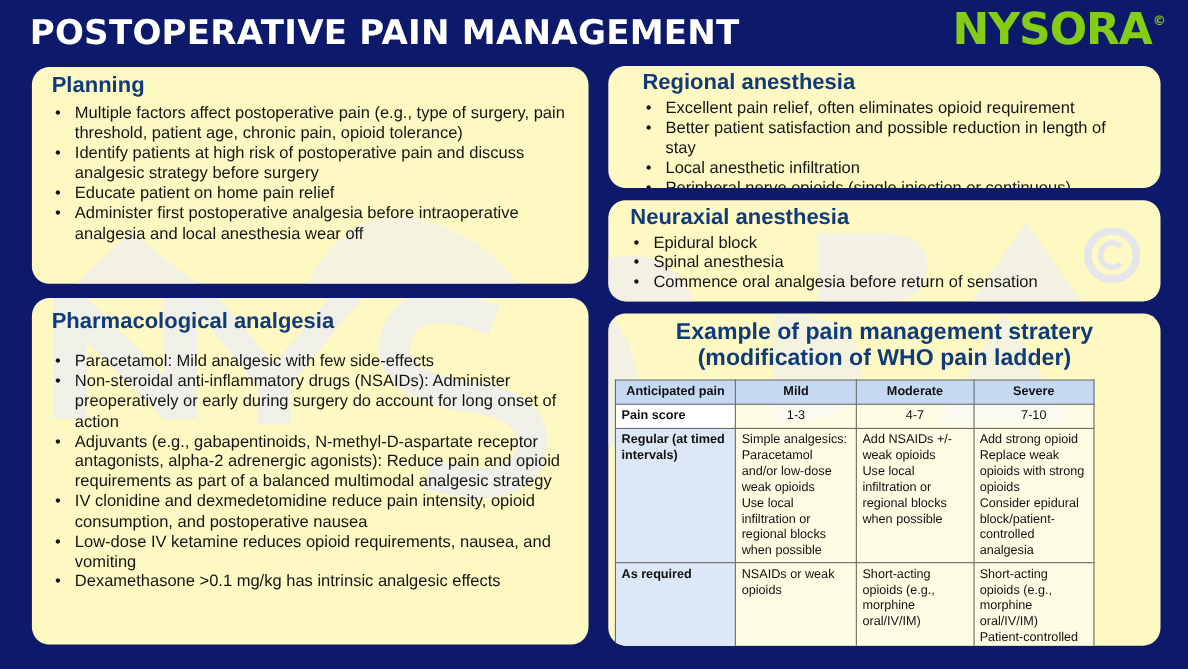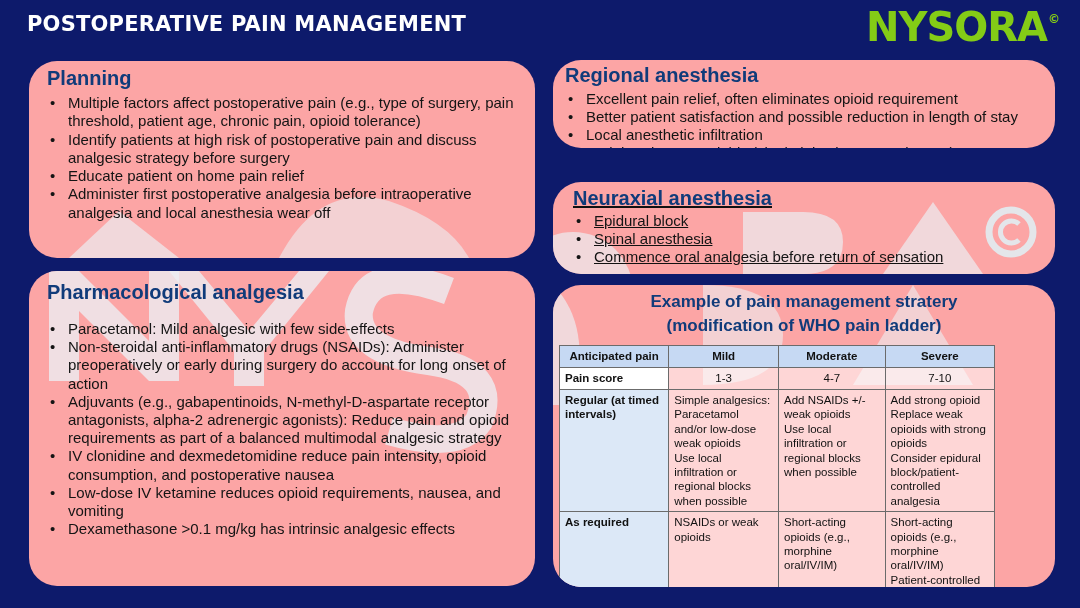--- a/index.html
+++ b/index.html
@@ -5,32 +5,32 @@
   * { box-sizing: border-box; margin: 0; padding: 0; }
   html, body { width: 1080px; height: 608px; overflow: hidden; }
   body {
     background: #0d1a6b;
     font-family: "Liberation Sans", sans-serif;
     position: relative;
     color: #111;
   }
   .page-title {
     position: absolute; left: 27px; top: 12px;
-    color: #ffffff; font-weight: 900; font-size: 21px; letter-spacing: 0.2px;
+    color: #ffffff; font-weight: 900; font-size: 31px; letter-spacing: 0.2px;
     font-family: "DejaVu Sans", sans-serif;
   }
   .logo {
     position: absolute; left: 866px; top: 4px;
     color: #84cc16; font-weight: 900; font-size: 40px; letter-spacing: -1px;
     font-family: "DejaVu Sans", sans-serif;
   }
   .logo .copy { font-size: 12px; vertical-align: top; position: relative; top: 8px; margin-left: 1px; }
 
   .card {
-    position: absolute; background: #fca5a5; border-radius: 28px; overflow: hidden;
+    position: absolute; background: #fef9c3; border-radius: 16px; overflow: hidden;
   }
   .card .watermark {
     position: absolute; inset: 0; pointer-events: none;
   }
   .card-title {
     position: relative; color: #103b7a; font-weight: bold; font-size: 20px;
   }
   ul.bullets { list-style: none; position: relative; }
   ul.bullets li {
     position: relative; padding-left: 21px; font-size: 15px; line-height: 18.3px; color: #141414;
@@ -39,31 +39,31 @@
     content: "•"; position: absolute; left: 3px; top: 0; font-size: 15px;
   }
 
   #card-planning { left: 29px; top: 61px; width: 506px; height: 197px; padding: 6px 18px 0 18px; }
   #card-planning .card-title { margin-bottom: 4px; }
 
   #card-pharma { left: 29px; top: 271px; width: 506px; height: 315px; padding: 10px 18px 0 18px; }
   #card-pharma .card-title { margin-bottom: 16px; }
   #card-pharma ul.bullets li { line-height: 18.2px; }
 
-  #card-regional { left: 553px; top: 60px; width: 502px; height: 88px; padding: 4px 20px 0 12px; }
+  #card-regional { left: 553px; top: 60px; width: 502px; height: 111px; padding: 4px 20px 0 31px; }
   #card-regional .card-title { margin-bottom: 3px; }
   #card-regional ul.bullets li { line-height: 18px; }
 
-  #card-neuraxial { left: 553px; top: 182px; width: 502px; height: 92px; padding: 5px 20px 0 20px; text-decoration: underline; }
+  #card-neuraxial { left: 553px; top: 182px; width: 502px; height: 92px; padding: 5px 20px 0 20px; }
   #card-neuraxial .card-title { margin-bottom: 2px; }
   #card-neuraxial ul.bullets li { line-height: 18px; }
 
   #card-table { left: 553px; top: 285px; width: 502px; height: 302px; padding: 5px 6px 0 6px; }
   #card-table .card-title {
-    text-align: center; font-size: 17px; line-height: 24px; margin-bottom: 7px;
+    text-align: center; font-size: 21px; line-height: 24px; margin-bottom: 7px;
   }
   table.ladder {
     position: relative; width: 436px; border-collapse: collapse;
     font-family: "Liberation Sans", sans-serif; font-size: 11.5px; color: #111;
     background: rgba(255,255,255,0.55);
   }
   table.ladder td, table.ladder th {
     border: 1px solid #6b6b6b; padding: 3px 5px; vertical-align: top; line-height: 14.4px;
   }
   table.ladder th {

